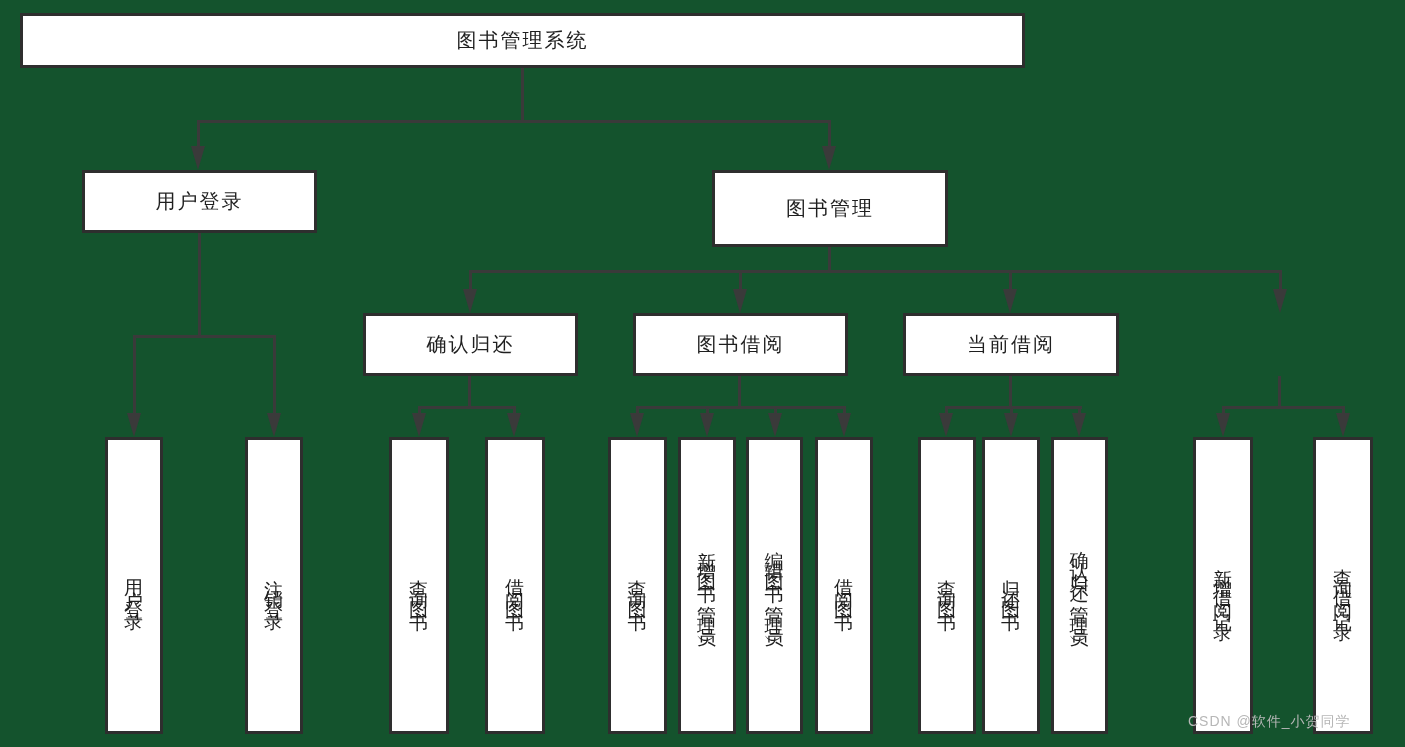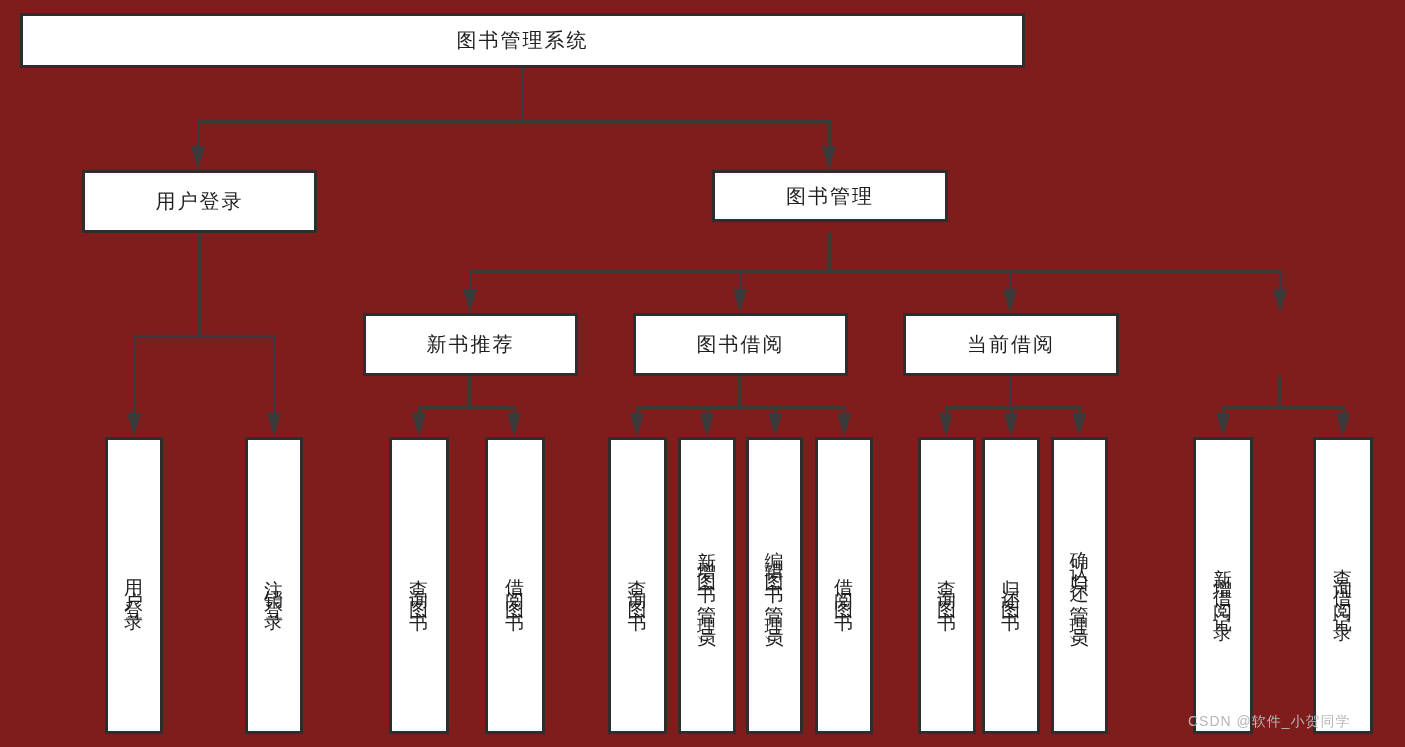--- a/index.html
+++ b/index.html
@@ -1,17 +1,17 @@
 <!DOCTYPE html>
 <html><head>
 <meta charset="utf-8">
 <style>
   html,body { margin:0; padding:0; background:#ffffff; }
   .stage {
-    position:relative; width:1405px; height:747px; background:#7f1d1d;
+    position:relative; width:1405px; height:747px; background:#14532d;
     font-family:"Liberation Sans","DejaVu Sans",sans-serif; overflow:hidden;
     color:#1f1f1f;
   }
   .node {
     position:absolute; background:#ffffff; border:3px solid #2e2e2e;
     box-sizing:border-box; display:flex; align-items:center; justify-content:center;
     font-size:20px; letter-spacing:2px; z-index:2;
   }
   .leaf {
     position:absolute; top:437px; height:297px; background:#ffffff;
@@ -47,21 +47,21 @@
   <div class="vline" style="left:521px;top:68px;height:52px;"></div>
   <div class="hline" style="left:197px;top:120px;width:634px;"></div>
   <div class="vline" style="left:197px;top:120px;height:30px;"></div>
   <div class="arrow" style="left:191px;top:146px;"></div>
   <div class="vline" style="left:828px;top:120px;height:30px;"></div>
   <div class="arrow" style="left:822px;top:146px;"></div>
 
   <div class="node" style="left:82px;top:170px;width:235px;height:63px;">
     <span>用户登录</span>
   </div>
-  <div class="node" style="left:712px;top:170px;width:236px;height:52px;">
+  <div class="node" style="left:712px;top:170px;width:236px;height:77px;">
     <span>图书管理</span>
   </div>
 
   <div class="vline" style="left:198px;top:233px;height:102px;"></div>
   <div class="hline" style="left:133px;top:335px;width:142px;"></div>
   <div class="vline" style="left:133px;top:335px;height:80px;"></div>
   <div class="arrow" style="left:127px;top:413px;"></div>
   <div class="vline" style="left:273px;top:335px;height:80px;"></div>
   <div class="arrow" style="left:267px;top:413px;"></div>
 
@@ -70,21 +70,21 @@
   <div class="vline" style="left:469px;top:270px;height:25px;"></div>
   <div class="arrow" style="left:463px;top:289px;"></div>
   <div class="vline" style="left:739px;top:270px;height:25px;"></div>
   <div class="arrow" style="left:733px;top:289px;"></div>
   <div class="vline" style="left:1009px;top:270px;height:25px;"></div>
   <div class="arrow" style="left:1003px;top:289px;"></div>
   <div class="vline" style="left:1279px;top:270px;height:25px;"></div>
   <div class="arrow" style="left:1273px;top:289px;"></div>
 
   <div class="node" style="left:363px;top:313px;width:215px;height:63px;">
-    <span>新书推荐</span>
+    <span>确认归还</span>
   </div>
   <div class="node" style="left:903px;top:313px;width:216px;height:63px;">
     <span>当前借阅</span>
   </div>
   <div class="node" style="left:633px;top:313px;width:215px;height:63px;">
     <span>图书借阅</span>
   </div>
 
   <div class="vline" style="left:468px;top:376px;height:30px;"></div>
   <div class="hline" style="left:418px;top:406px;width:98px;"></div>

